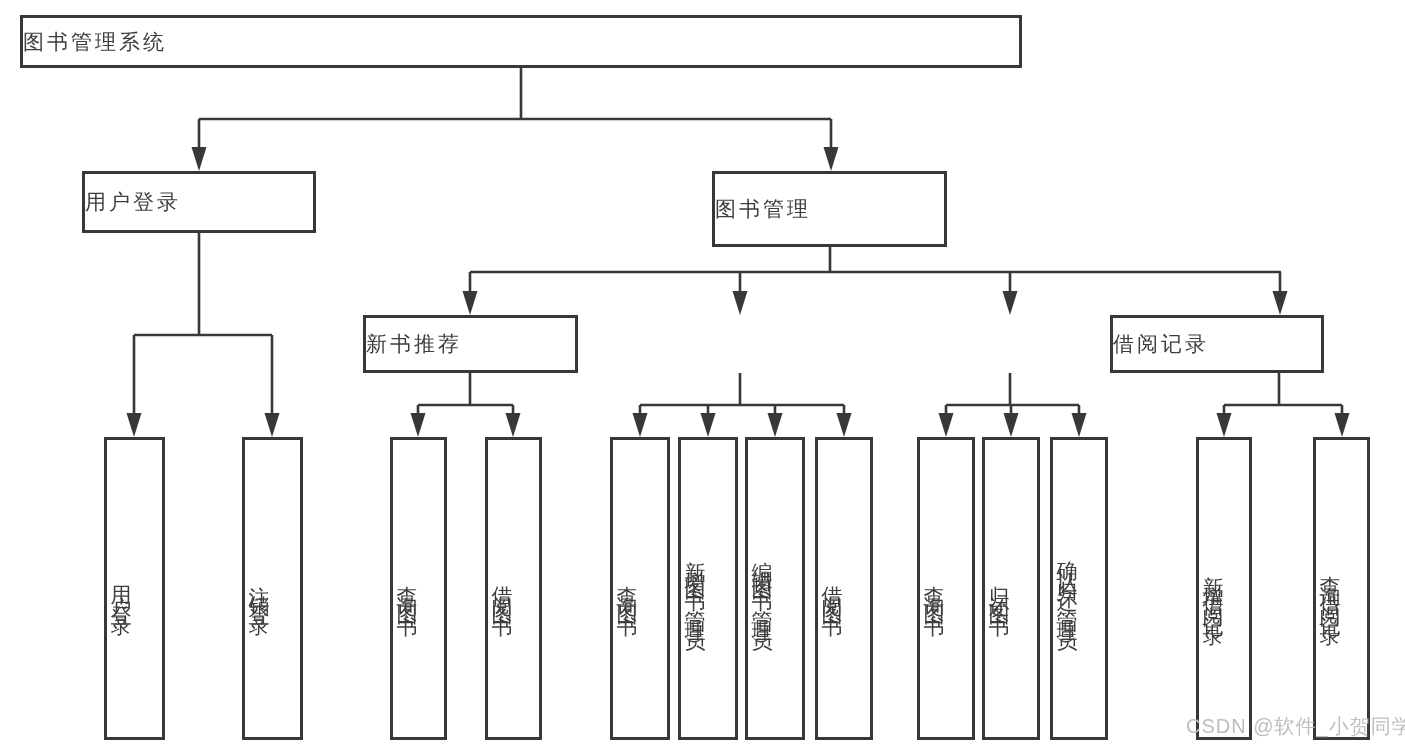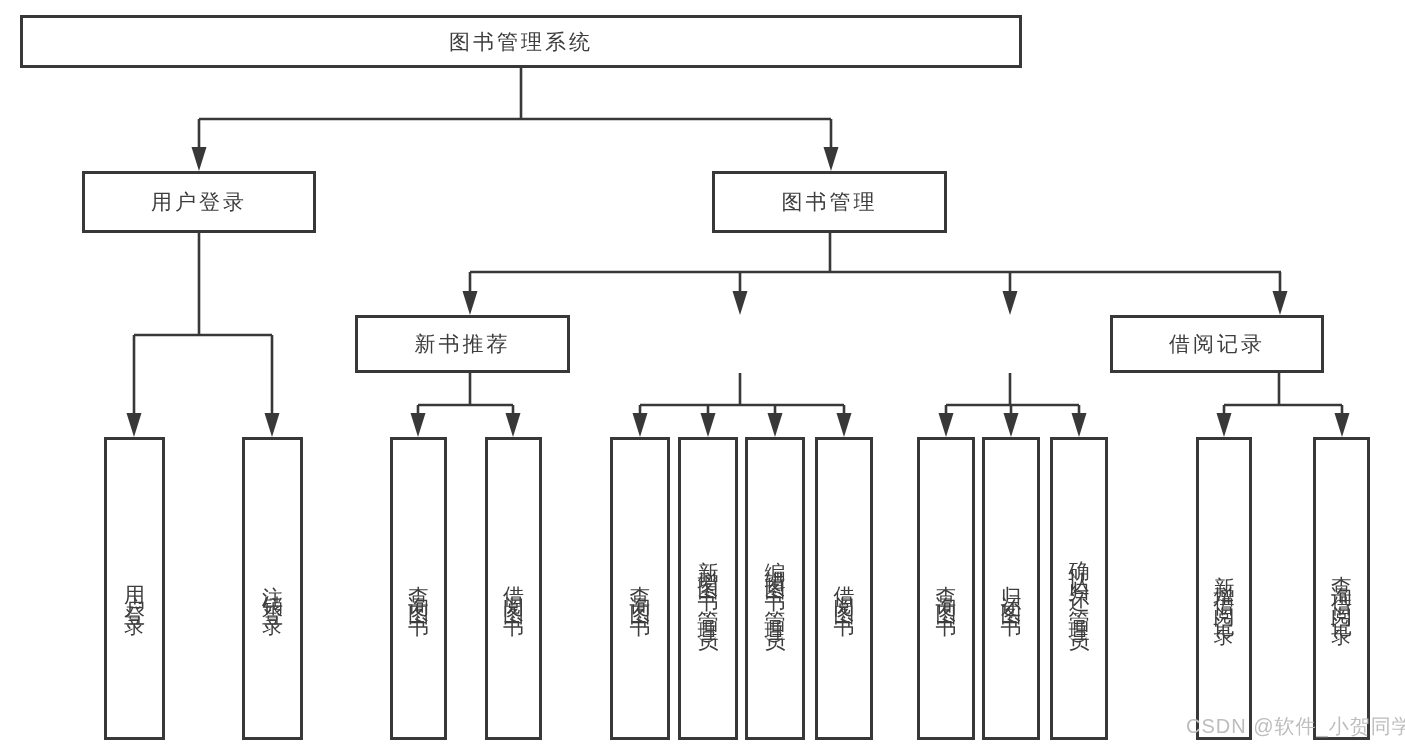--- a/index.html
+++ b/index.html
@@ -20,21 +20,20 @@
     left: 0; top: 0;
     z-index: 1;
   }
   .node {
     position: absolute;
     box-sizing: border-box;
     border: 3px solid #383838;
     background: #ffffff;
     display: flex;
     align-items: center;
-    justify-content: center;
     z-index: 2;
   }
   .node .h-label {
     font-size: 21px;
     letter-spacing: 3px;
     color: #3d3d3d;
     white-space: nowrap;
   }
   .leaf .v-label {
     writing-mode: vertical-rl;
@@ -100,25 +99,25 @@
     </g>
   </svg>
 
   <div class="node" style="left:20px;top:15px;width:1002px;height:53px">
     <span class="h-label">图书管理系统</span>
   </div>
 
   <div class="node" style="left:82px;top:171px;width:234px;height:62px">
     <span class="h-label">用户登录</span>
   </div>
-  <div class="node" style="left:712px;top:171px;width:235px;height:62px">
+  <div class="node" style="left:712px;top:171px;width:235px;height:76px">
     <span class="h-label">图书管理</span>
   </div>
 
-  <div class="node" style="left:355px;top:315px;width:215px;height:58px">
+  <div class="node" style="left:363px;top:315px;width:215px;height:58px">
     <span class="h-label">新书推荐</span>
   </div>
   <div class="node" style="left:1110px;top:315px;width:214px;height:58px">
     <span class="h-label">借阅记录</span>
   </div>
 
   <div class="node leaf" style="left:104px;top:437px;width:61px;height:303px">
     <span class="v-label">用户登录</span>
   </div>
   <div class="node leaf" style="left:242px;top:437px;width:61px;height:303px">

